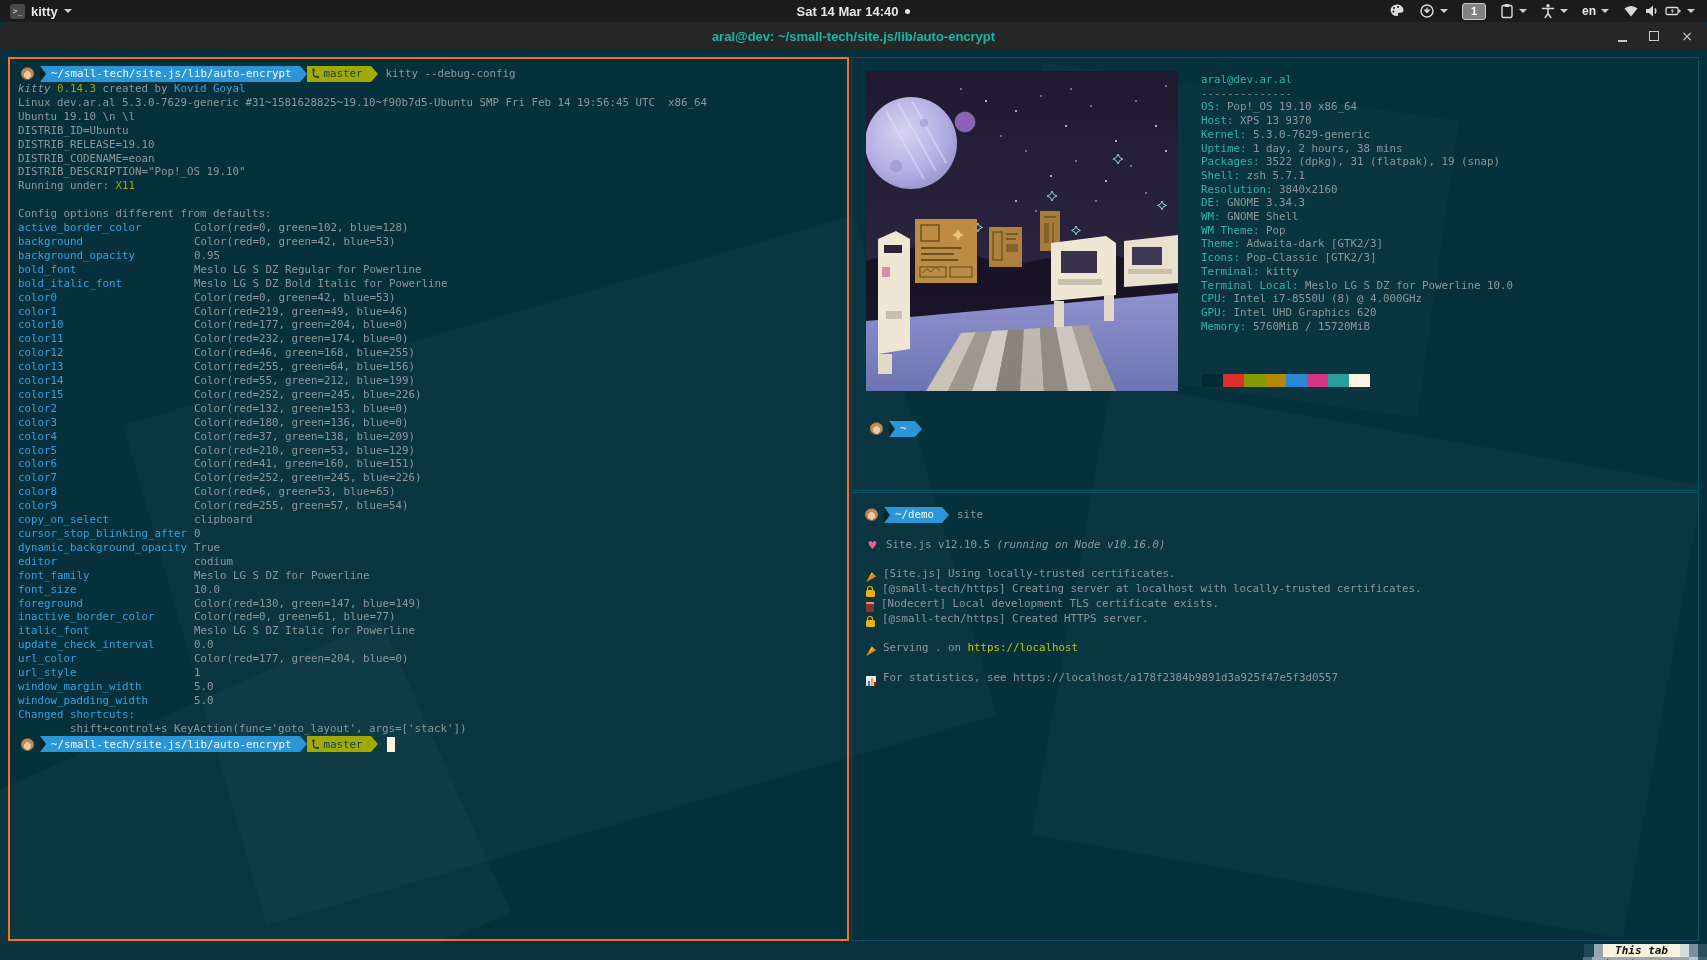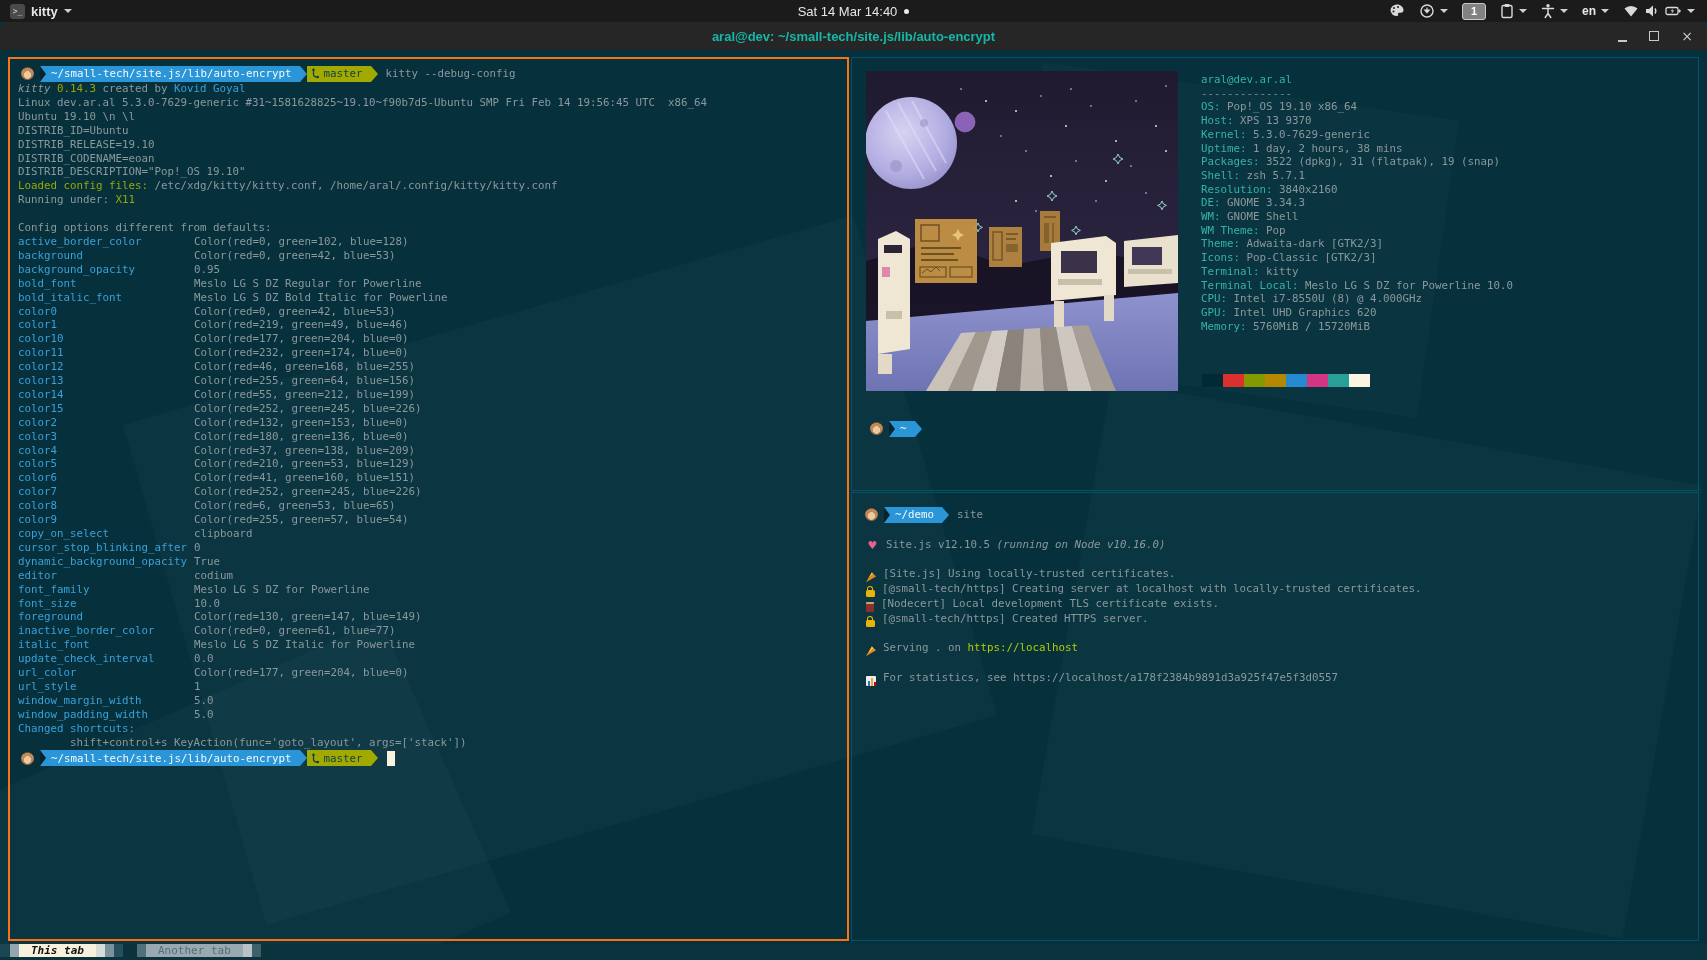--- a/index.html
+++ b/index.html
@@ -4,21 +4,21 @@
 <style>
   html,body{margin:0;padding:0;background:#000;}
   .screen{position:relative;width:1707px;height:960px;overflow:hidden;background:#073440;font-family:"Liberation Sans",sans-serif;}
 
   
   .topbar{position:absolute;left:0;top:0;width:1707px;height:22px;background:#1b1b1b;display:flex;align-items:center;color:#e6e6e6;font-size:13px;z-index:30;}
   .tb-left{display:flex;align-items:center;gap:6px;padding-left:10px;cursor:default;}
   .app-icon{width:15px;height:15px;background:#4a4a4a;border-radius:3px;color:#cfcfcf;font-family:"DejaVu Sans Mono",monospace;font-size:8px;display:flex;align-items:center;justify-content:center;}
   .tb-title{font-weight:bold;}
   .caret{width:0;height:0;border-left:4px solid transparent;border-right:4px solid transparent;border-top:4px solid #cfcfcf;display:inline-block;}
-  .tb-center{position:absolute;left:0;right:0;margin:auto;width:220px;text-align:center;font-weight:normal;display:flex;align-items:center;justify-content:center;gap:7px;}
+  .tb-center{position:absolute;left:0;right:0;margin:auto;width:220px;text-align:center;font-weight:bold;display:flex;align-items:center;justify-content:center;gap:7px;}
   .notif-dot{width:5px;height:5px;border-radius:50%;background:#eaeaea;display:inline-block;}
   .tb-right{margin-left:auto;display:flex;align-items:center;gap:14px;padding-right:12px;}
   .tray{display:flex;align-items:center;gap:5px;}
   .tray svg{display:block;}
   .ws-box{width:22px;height:15px;background:#828282;border:1px solid #c9c9c9;border-radius:3px;color:#fff;font-size:11px;font-weight:bold;display:flex;align-items:center;justify-content:center;}
   .lang{font-weight:bold;font-size:12px;}
 
   
   .titlebar{position:absolute;left:0;top:22px;width:1707px;height:28px;background:#262626;border-radius:7px 7px 0 0;display:flex;align-items:center;justify-content:center;z-index:25;}
   .wtitle{color:#14b8a6;font-size:13px;font-weight:bold;}
@@ -80,21 +80,21 @@
   .icon-party{width:10px;height:10px;background:linear-gradient(135deg,#f6c62d 0 45%,#e8871f 45%);clip-path:polygon(0 100%,58% 0,100% 42%);}
   .icon-lock{width:9px;height:7px;background:#e9b308;border-radius:1.5px;position:relative;margin-top:4px;}
   .icon-lock::before{content:"";position:absolute;left:1.4px;top:-4px;width:4px;height:4px;border:1.4px solid #e9b308;border-bottom:none;border-radius:3px 3px 0 0;}
   .icon-scroll{width:8px;height:10px;border-radius:1px;background:linear-gradient(#caa26d 0 22%,#8a2f2f 22%);}
   .icon-chart{width:10px;height:10px;border-radius:1px;background:
      linear-gradient(to top,#2f6fd0 0 55%,transparent 55%) 1.5px 100%/2px 100% no-repeat,
      linear-gradient(to top,#f5a623 0 80%,transparent 80%) 4.5px 100%/2px 100% no-repeat,
      linear-gradient(to top,#d0021b 0 40%,transparent 40%) 7.5px 100%/2px 100% no-repeat,#e9eef2;}
 
   
-  .tabbar{position:absolute;left:0;bottom:0;width:1707px;height:16px;background:#0b333d;display:flex;align-items:flex-start;z-index:5;}
+  .tabbar{position:absolute;left:0;bottom:0;width:1707px;height:16px;background:#0b333d;display:flex;align-items:flex-end;z-index:5;flex-direction:column;}
   .tab{display:flex;align-items:stretch;font-size:11px;}
   .tseg{width:9px;}
   .t-s1{background:#1a4753;width:10px;} .t-s2{background:#93a7b0;}
   .t-main{background:#f8f1de;color:#141414;font-weight:bold;font-style:italic;display:flex;align-items:center;padding:0 12px;font-family:"DejaVu Sans Mono",monospace;}
   .t-s3{background:#d6dcda;} .t-s4{background:#7b919c;} .t-s5{background:#27505c;}
   .t-gap{width:14px;}
   .t-i1{background:#51707c;} 
   .t-imain{background:#9aa9b1;color:#566c76;display:flex;align-items:center;padding:0 12px;font-family:"DejaVu Sans Mono",monospace;}
   .t-i2{background:#b9c3c6;} .t-i3{background:#3f5f6b;}
 </style>
@@ -196,21 +196,20 @@
       </div>
       <div class="tl"><span class="it fg">kitty</span> <span class="olive">0.14.3</span><span class="fg"> created by </span><span class="blue">Kovid Goyal</span></div>
       <div>
         <div class="tl fg">Linux dev.ar.al 5.3.0-7629-generic #31~1581628825~19.10~f90b7d5-Ubuntu SMP Fri Feb 14 19:56:45 UTC  x86_64</div>
           <div class="tl fg">Ubuntu 19.10 \n \l</div>
           <div class="tl fg">DISTRIB_ID=Ubuntu</div>
           <div class="tl fg">DISTRIB_RELEASE=19.10</div>
           <div class="tl fg">DISTRIB_CODENAME=eoan</div>
           <div class="tl fg">DISTRIB_DESCRIPTION="Pop!_OS 19.10"</div>
       </div>
-      <div class="tl"><span class="olive">Loaded config files:</span><span class="fg"> /etc/xdg/kitty/kitty.conf, /home/aral/.config/kitty/kitty.conf</span></div>
       <div class="tl"><span class="fg">Running under: </span><span class="olive">X11</span></div>
       <div class="tl">&nbsp;</div>
       <div class="tl fg">Config options different from defaults:</div>
       <div>
 
           <div class="cfg-row">
             <span class="cfg-key">active_border_color</span>
             <span class="cfg-val">Color(red=0, green=102, blue=128)</span>
           </div>
 

